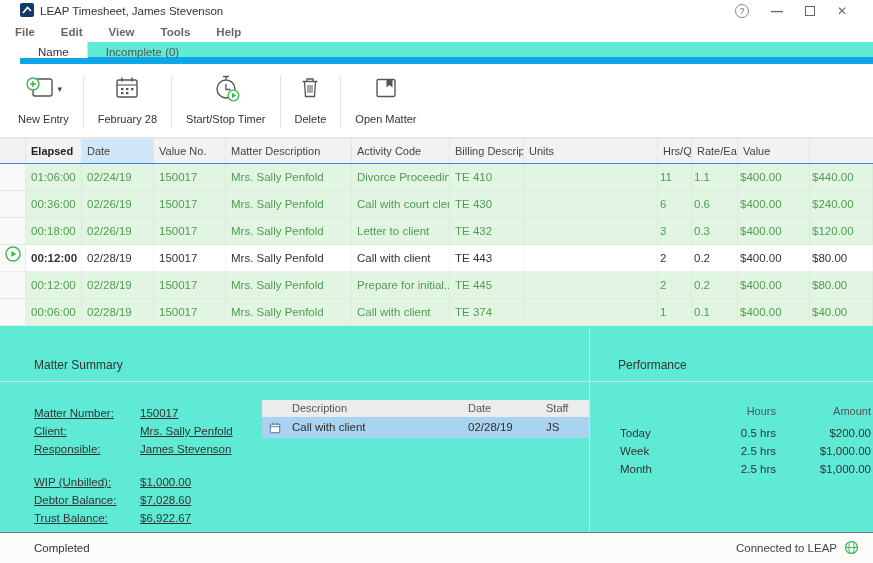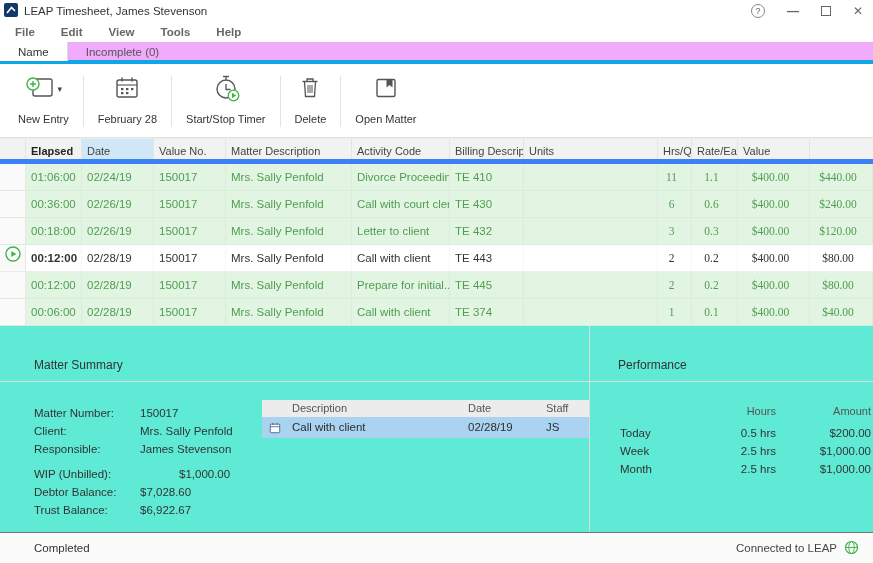--- a/index.html
+++ b/index.html
@@ -4,73 +4,73 @@
 <style>
   * { box-sizing: border-box; margin: 0; padding: 0; }
   html,body { width: 873px; height: 563px; }
   body {
     font-family: "Liberation Sans", "DejaVu Sans", sans-serif;
     font-size: 11.5px; color: #333; background: #fff; overflow: hidden;
   }
   .window { width: 873px; height: 563px; display: flex; flex-direction: column; background:#fff; }
 
   
-  .titlebar { height: 22px; display: flex; align-items: center; padding: 0 4px; background:#fff; flex:0 0 22px;}
+  .titlebar { height: 22px; display: flex; align-items: center; padding: 0 20px; background:#fff; flex:0 0 22px;}
   .titlebar .app-title { margin-left: 6px; font-size: 11.5px; color:#333; }
   .win-controls { margin-left: auto; display: flex; align-items: center; gap: 22px; padding-right: 6px; }
   .ctrl { color:#666; font-size: 12px; cursor: default; line-height: 14px; }
   .ctrl.help { width: 14px; height: 14px; border: 1px solid #888; border-radius: 50%; font-size: 9px; text-align:center; line-height: 12px; }
   .ctrl.max { width: 10px; height: 10px; border: 1px solid #666; }
   .ctrl.min { font-weight: bold; }
 
   
   .menubar { height: 20px; display:flex; align-items:center; background:#fff; flex:0 0 20px; padding-left: 2px;}
   .menu-item { padding: 0 13px; color:#666; font-size: 11.5px; font-weight: bold; }
 
   
-  .tabbar { height: 22px; flex: 0 0 22px; background:#f0abfc; border-bottom: 4px solid #0ea5e9; display:flex; }
+  .tabbar { height: 22px; flex: 0 0 22px; background:#5eead4; border-bottom: 7px solid #0ea5e9; display:flex;margin-left:20px; }
   .tab { padding: 0 18px; line-height: 21px; font-size: 11.5px; color:#555; }
   .tab.active { background:#fff; color:#333; border-right: 1px solid #dcdcdc; border-bottom: 1px solid #fff; margin-bottom:-1px; }
 
   
   .toolbar { height: 74px; flex: 0 0 74px; border-bottom: 1px solid #e3e3e3; display: flex; align-items: stretch; padding: 8px 6px 0 8px; background:#fff; }
   .tool { display:flex; flex-direction: column; align-items: center; justify-content: flex-start; padding: 2px 10px; gap: 9px; }
   .tool .icon-row { height: 30px; display:flex; align-items:center; gap: 3px; }
   .tool .tool-label { font-size: 11px; color:#333; white-space: nowrap; }
   .tool .caret { font-size: 9px; color:#444; }
   .tb-sep { width: 1px; background: #e2e2e2; margin: 4px 4px 10px 4px; }
 
   
   .grid { flex: 0 0 188px; }
   .grid-header, .grid-row { display: grid; grid-template-columns: 26px 56px 72px 72px 126px 98px 74px 134px 34px 46px 72px 63px; }
-  .grid-header { height: 26px; background: #f2f2f2; border-bottom: 5px solid #3b82f6; border-top: 1px solid #ececec;}
+  .grid-header { height: 26px; background: #f2f2f2; border-bottom: 1px solid #3b82f6; border-top: 1px solid #ececec;}
   .hcell { line-height: 25px; padding-left: 5px; font-size: 11px; color:#444; border-right: 1px solid #e4e4e4; overflow:hidden; white-space:nowrap; }
   .hcell.bold { font-weight: bold; color:#222; }
   .hcell.sorted { background: #cfe7f6; }
   .grid-row { height: 27px; border-bottom: 1px solid #ececec; background:#fff; }
   .grid-row.green { background: #e2f5e2; border-bottom: 1px solid #d9edd9; }
   .grid-row.green .cell { color: #4f9d4f; }
   .grid-row.active .cell { color:#333; }
   .cell { line-height: 26px; padding-left: 5px; font-size: 11.5px; overflow: hidden; white-space: nowrap; border-right: 1px solid rgba(0,0,0,0.03); }
-  .cell.num { text-align: center; padding-right: 8px; padding-left: 2px; font-family: Liberation Serif, serif; }
+  .cell.num { text-align: left; padding-right: 8px; padding-left: 2px; }
   .cell.playcol { background: #fafafa; border-right: 1px solid #e8e8e8; display:flex; align-items:center; justify-content:center; padding-left:0; }
   .grid-row.green .cell.playcol { background: #fafafa; }
   .cell.bold { font-weight: bold; color:#000; }
 
   
   .lower { flex: 1 1 auto; background: #5eead4; display: flex; overflow: hidden; }
   .panel-left { width: 610px; border-right: 1px solid #dcdcdc; padding-top: 32px; }
   .panel-right { flex: 1; padding-top: 32px; }
   .panel-title { font-size: 12px; color:#333; padding: 0 0 9px 34px; border-bottom: 1px solid #dcdcdc; }
   .panel-right .panel-title { padding-left: 28px; }
 
   .ms-content { display: flex; padding: 22px 0 0 34px; }
   .ms-fields { width: 228px; }
-  .ms-row { display: flex; height: 18px; align-items: center; }
-  .ms-row.gap { margin-top: 7px; gap: 39px; }
+  .ms-row { display: flex; height: 18px; align-items: center; text-decoration: underline; }
+  .ms-row.gap { margin-top: 15px; }
   .ms-label { width: 106px; color:#333; font-size: 11.5px; }
   .ms-value { color:#333; font-size: 11.5px; }
 
   .entries { width: 327px; margin-top: -4px; }
   .entries-header, .entry-row { display: grid; grid-template-columns: 26px 176px 78px 47px; }
   .entries-header { background: #ececec; height: 17px; }
   .entries-header .ecell { font-size: 11px; color:#555; line-height: 17px; padding-left: 4px; }
   .entry-row { height: 21px; background: #a9d3f0; align-items: center; }
   .entry-row .ecell { font-size: 11.5px; color:#2e2e2e; line-height: 21px; padding-left: 4px; white-space:nowrap; overflow:hidden;}
   .entry-row .icon-cell { display:flex; align-items:center; justify-content:center; padding-left:0; }

